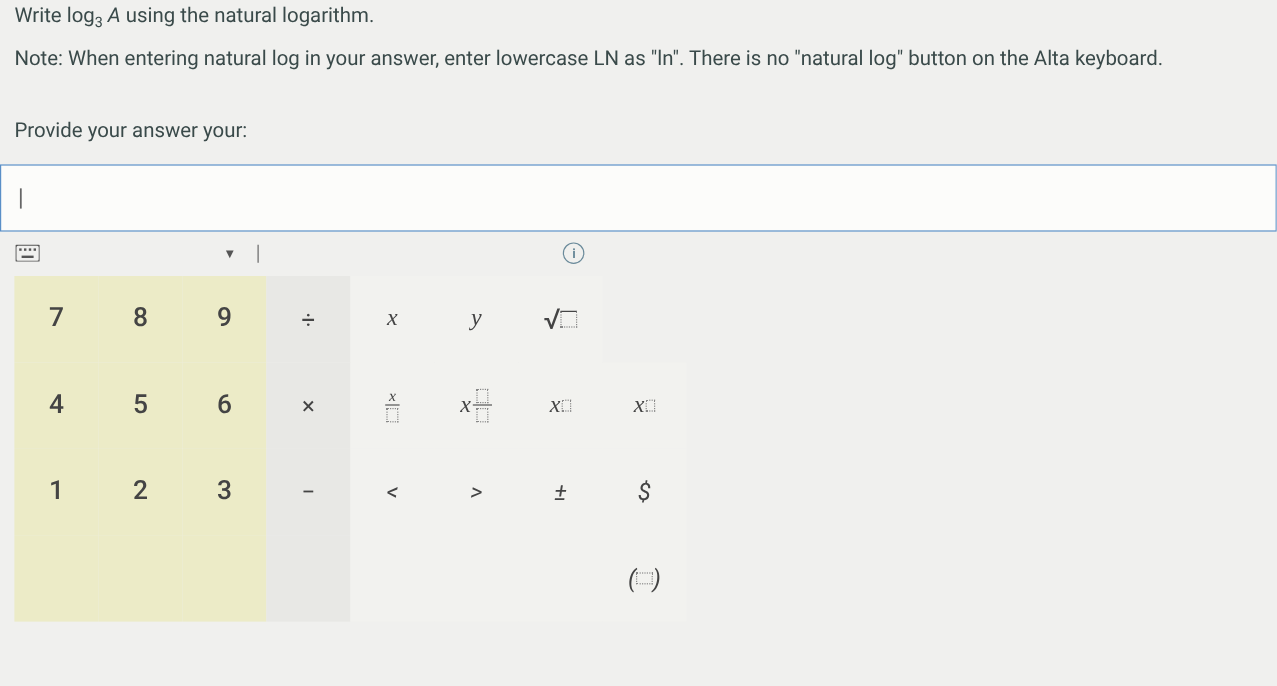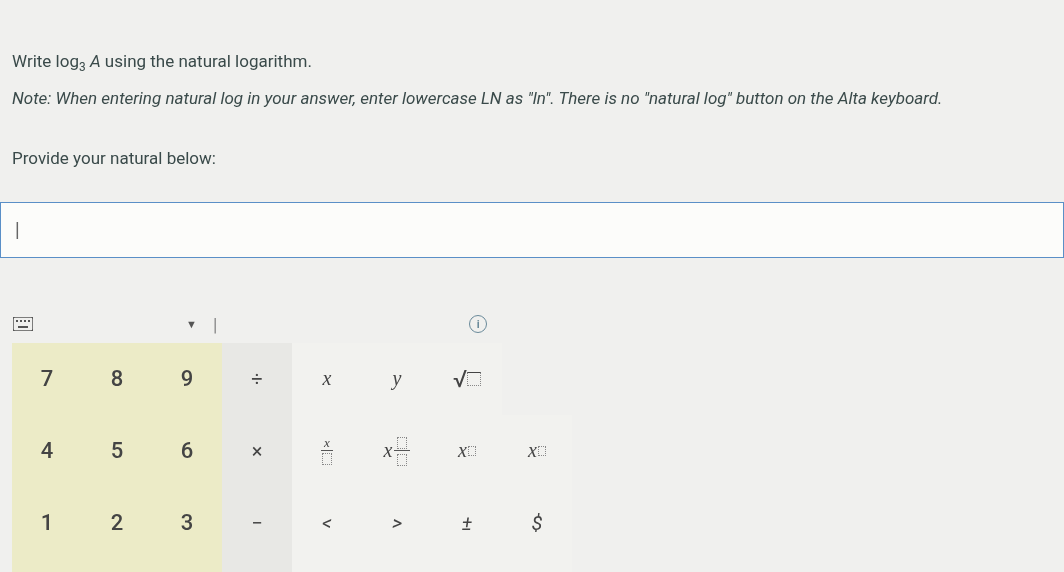--- a/index.html
+++ b/index.html
@@ -4,33 +4,32 @@
   <style>
     * { box-sizing: border-box; margin: 0; padding: 0; }
     body {
       font-family: -apple-system, BlinkMacSystemFont, 'Segoe UI', Roboto, sans-serif;
       background: #f0f0ee;
       width: 1064px;
       height: 572px;
       overflow: hidden;
       color: #4a5a5a;
     }
-    .content { padding: 16px 12px; margin-top: 32px; }
+    .content { padding: 0 12px; }
     .question-text {
       font-size: 17px;
       color: #3a4a4a;
       padding: 2px 0 10px 0;
       line-height: 1.4;
     }
     .note-text {
       font-size: 17px;
       color: #3a4a4a;
       line-height: 1.5;
       margin-bottom: 36px;
-      font-style: italic;
     }
     .prompt-text {
       font-size: 17px;
       color: #3a4a4a;
       margin-bottom: 18px;
     }
     .answer-input {
       width: 100%;
       height: 56px;
       border: 1px solid #5a8fc7;
@@ -167,21 +166,21 @@
 </head>
 <body>
 
 
 
 <div class="content">
   <div class="question-text">
     <span>Write </span><span>log<sub>3</sub> <i>A</i></span><span> using the natural logarithm.</span>
   </div>
   <div class="note-text">Note: When entering natural log in your answer, enter lowercase LN as "ln". There is no "natural log" button on the Alta keyboard.</div>
-  <div class="prompt-text">Provide your natural below:</div>
+  <div class="prompt-text">Provide your answer your:</div>
 </div>
 
 <input class="answer-input" type="text" value="|" style="">
 
 <div class="content">
   <div class="toolbar-row">
     <span class="toolbar-icon">
       <svg width="20" height="14" viewBox="0 0 20 14">
           <rect x="0" y="0" width="20" height="14" rx="2" fill="none" stroke="#555" stroke-width="1.5"></rect>
           <rect x="3" y="3" width="2" height="2" fill="#555"></rect>

